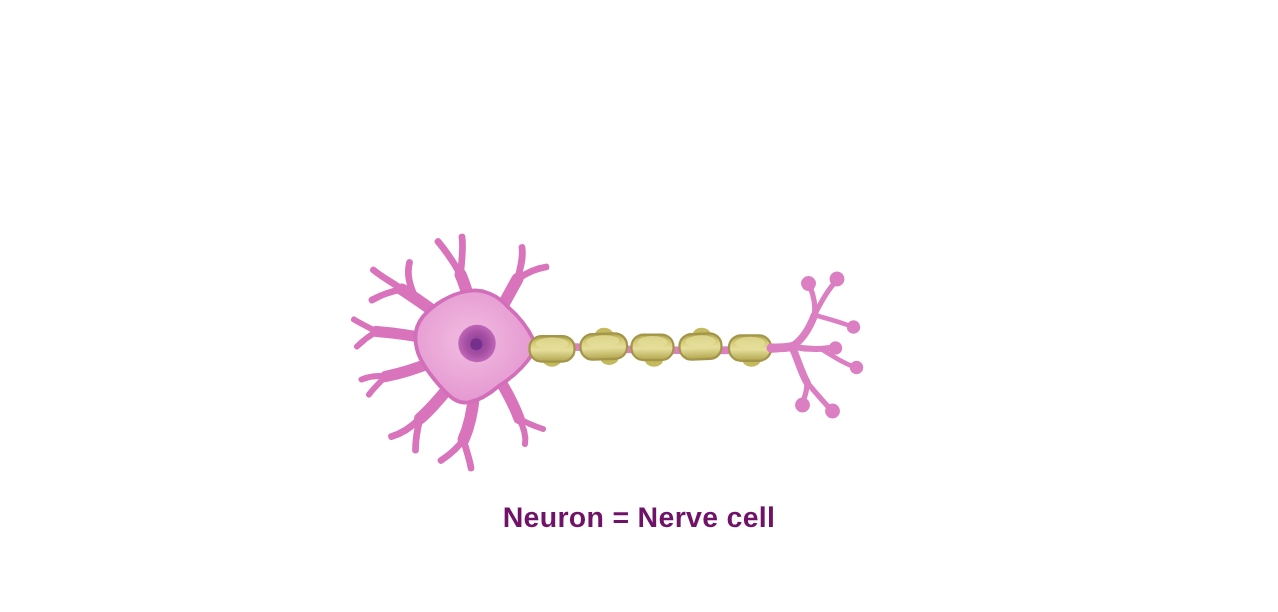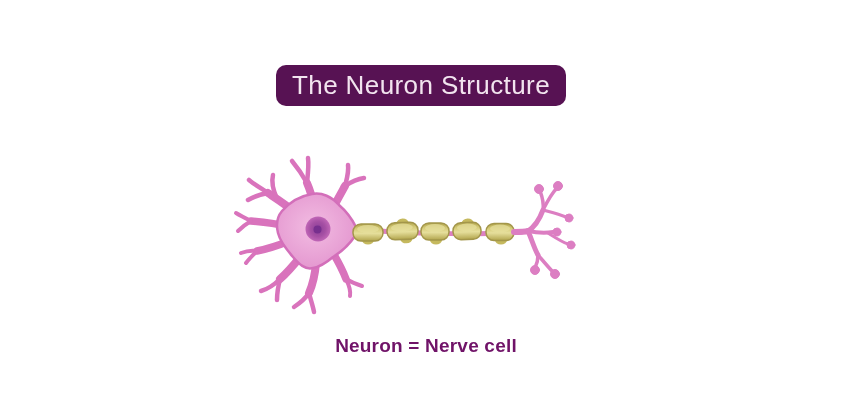--- a/index.html
+++ b/index.html
@@ -50,23 +50,20 @@
     font-size: 19px;
     font-weight: 700;
     letter-spacing: 0.2px;
   }
 </style>
 </head>
 <body>
 
 <div class="canvas">
 
-  <div class="title-banner">
-    <span class="title-text">The Neuron Structure</span>
-  </div>
 
   <svg class="neuron-svg" viewBox="0 0 852 408">
     <defs>
       <radialGradient id="somaGrad" cx="45%" cy="45%" r="65%">
         <stop offset="0%" stop-color="#f2bce2"></stop>
         <stop offset="100%" stop-color="#e292cd"></stop>
       </radialGradient>
       <radialGradient id="nucGrad" cx="50%" cy="50%" r="55%">
         <stop offset="0%" stop-color="#8a3d98"></stop>
         <stop offset="55%" stop-color="#a650a4"></stop>

